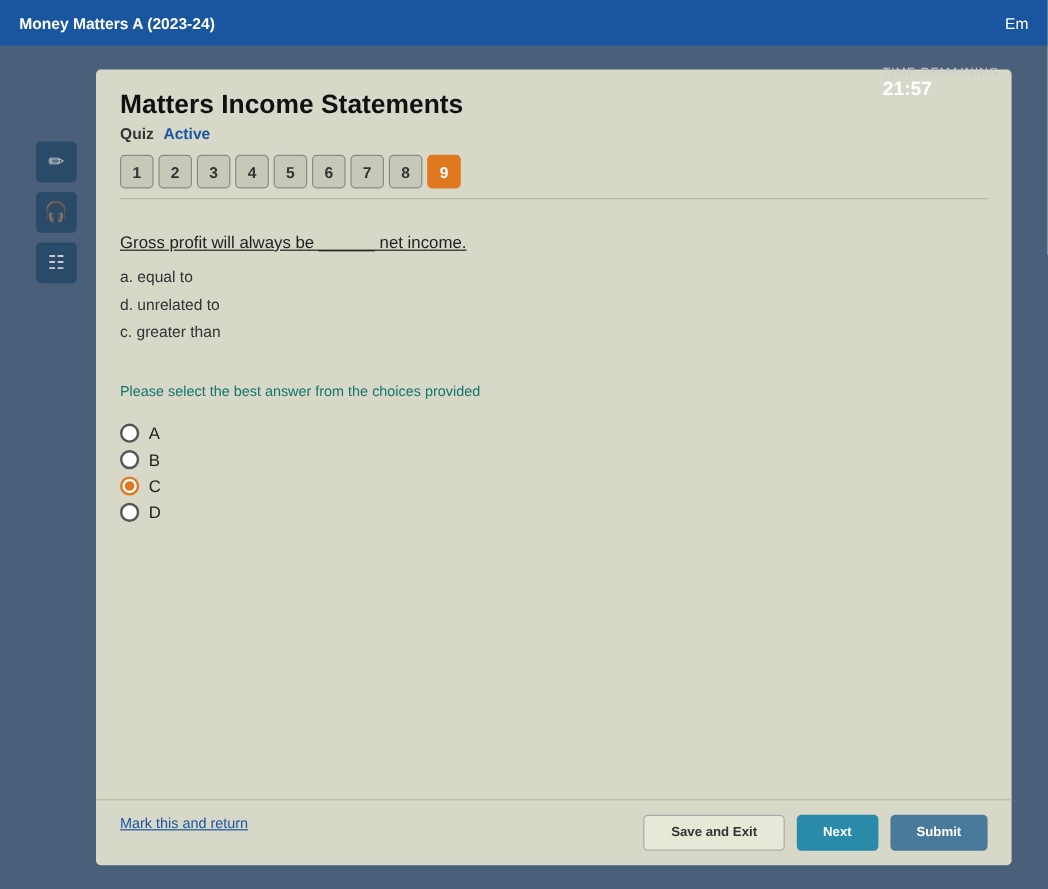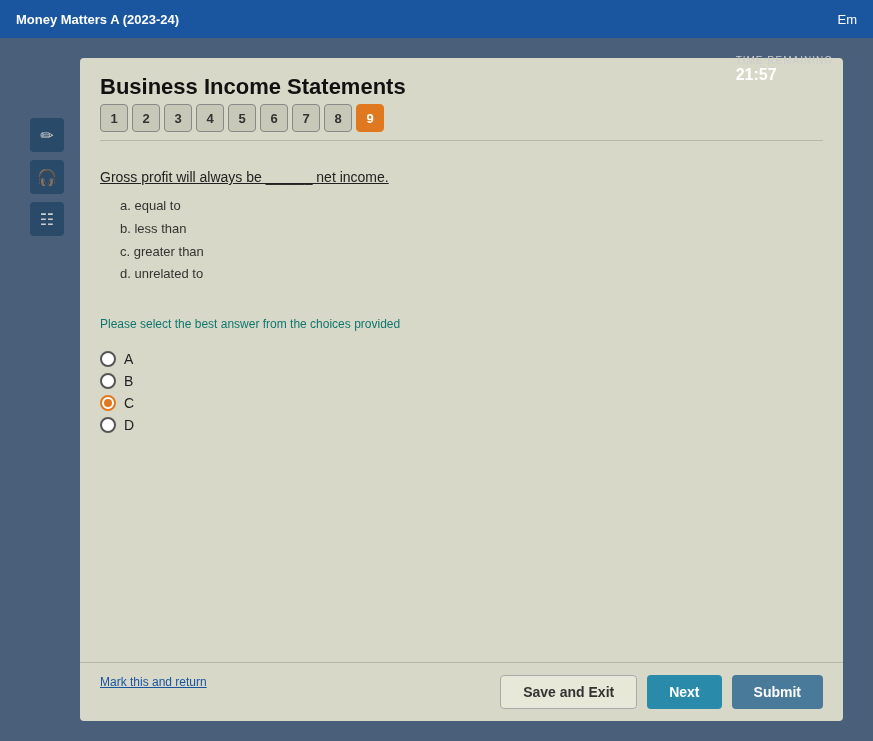--- a/index.html
+++ b/index.html
@@ -163,21 +163,20 @@
       font-size: 14px;
       color: #222;
       margin-bottom: 8px;
       line-height: 1.5;
       text-decoration: underline;
     }
 
     .answer-choice {
       font-size: 13px;
       color: #333;
-      margin-left: 20px;
       margin-bottom: 2px;
       line-height: 1.6;
     }
 
     #hint-text {
       font-size: 12px;
       color: #0f766e;
       margin-top: 32px;
       margin-bottom: 20px;
     }
@@ -238,21 +237,21 @@
 
     #footer-buttons {
       display: flex;
       gap: 10px;
     }
 
     .btn {
       padding: 8px 22px;
       border: none;
       border-radius: 4px;
-      font-size: 14px;
+      font-size: 11px;
       font-weight: bold;
       cursor: pointer;
     }
     .btn-save {
       background: #e8e8d8;
       color: #333;
       border: 1px solid #aaa;
     }
     .btn-next {
       background: #2a8aaa;
@@ -287,44 +286,47 @@
 
   <div id="sidebar">
     <div class="sidebar-icon">✏</div>
     <div class="sidebar-icon">🎧</div>
     <div class="sidebar-icon">☷</div>
   </div>
 
   <div id="quiz-card">
 
     <div id="quiz-header">
-      <div id="quiz-title">Business Income Statements</div>
+      <div id="quiz-title">Matters Income Statements</div>
+      <div id="quiz-subtitle-row">
+        <span id="quiz-label">Quiz</span>
+        <span id="quiz-status">Active</span>
+      </div>
       <div id="question-nav">
       <div class="q-num visited">1</div>
           <div class="q-num visited">2</div>
           <div class="q-num visited">3</div>
           <div class="q-num visited">4</div>
           <div class="q-num visited">5</div>
           <div class="q-num visited">6</div>
           <div class="q-num visited">7</div>
           <div class="q-num visited">8</div>
           <div class="q-num active">9</div>
         </div>
       <hr id="header-divider">
     </div>
 
     <div id="question-body">
       <p id="question-text">
         <span>Gross profit will always be ______ net income.</span>
       </p>
       <div id="answer-choices">
       <p class="answer-choice">a.   equal to</p>
-          <p class="answer-choice">b.   less than</p>
+          <p class="answer-choice">d.   unrelated to</p>
           <p class="answer-choice">c.   greater than</p>
-          <p class="answer-choice">d.   unrelated to</p>
         </div>
       <p id="hint-text">Please select the best answer from the choices provided</p>
       <div id="radio-options">
       <label class="radio-option">
             <div class="radio-circle"></div>
             <span>A</span>
           </label>
           <label class="radio-option">
             <div class="radio-circle"></div>
             <span>B</span>

